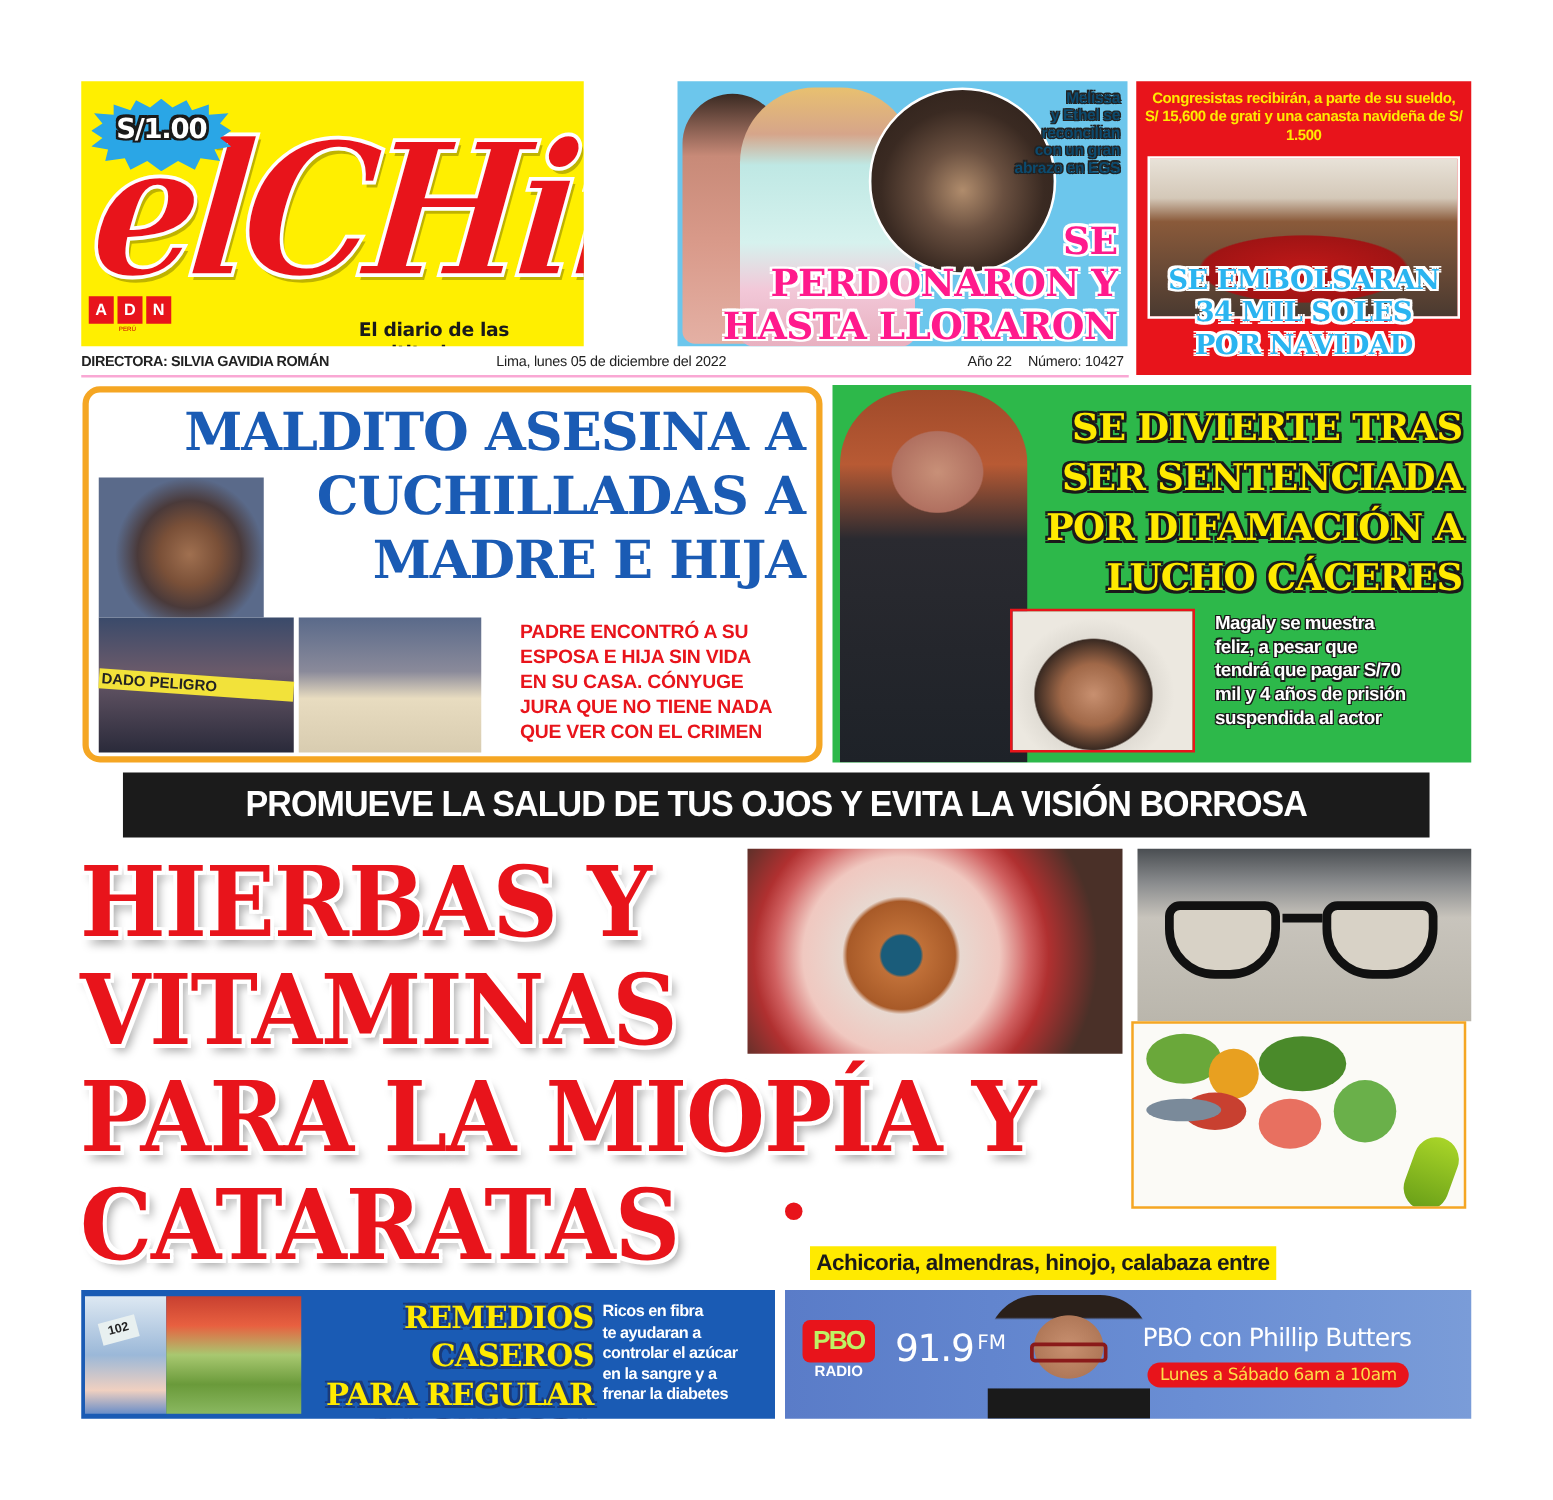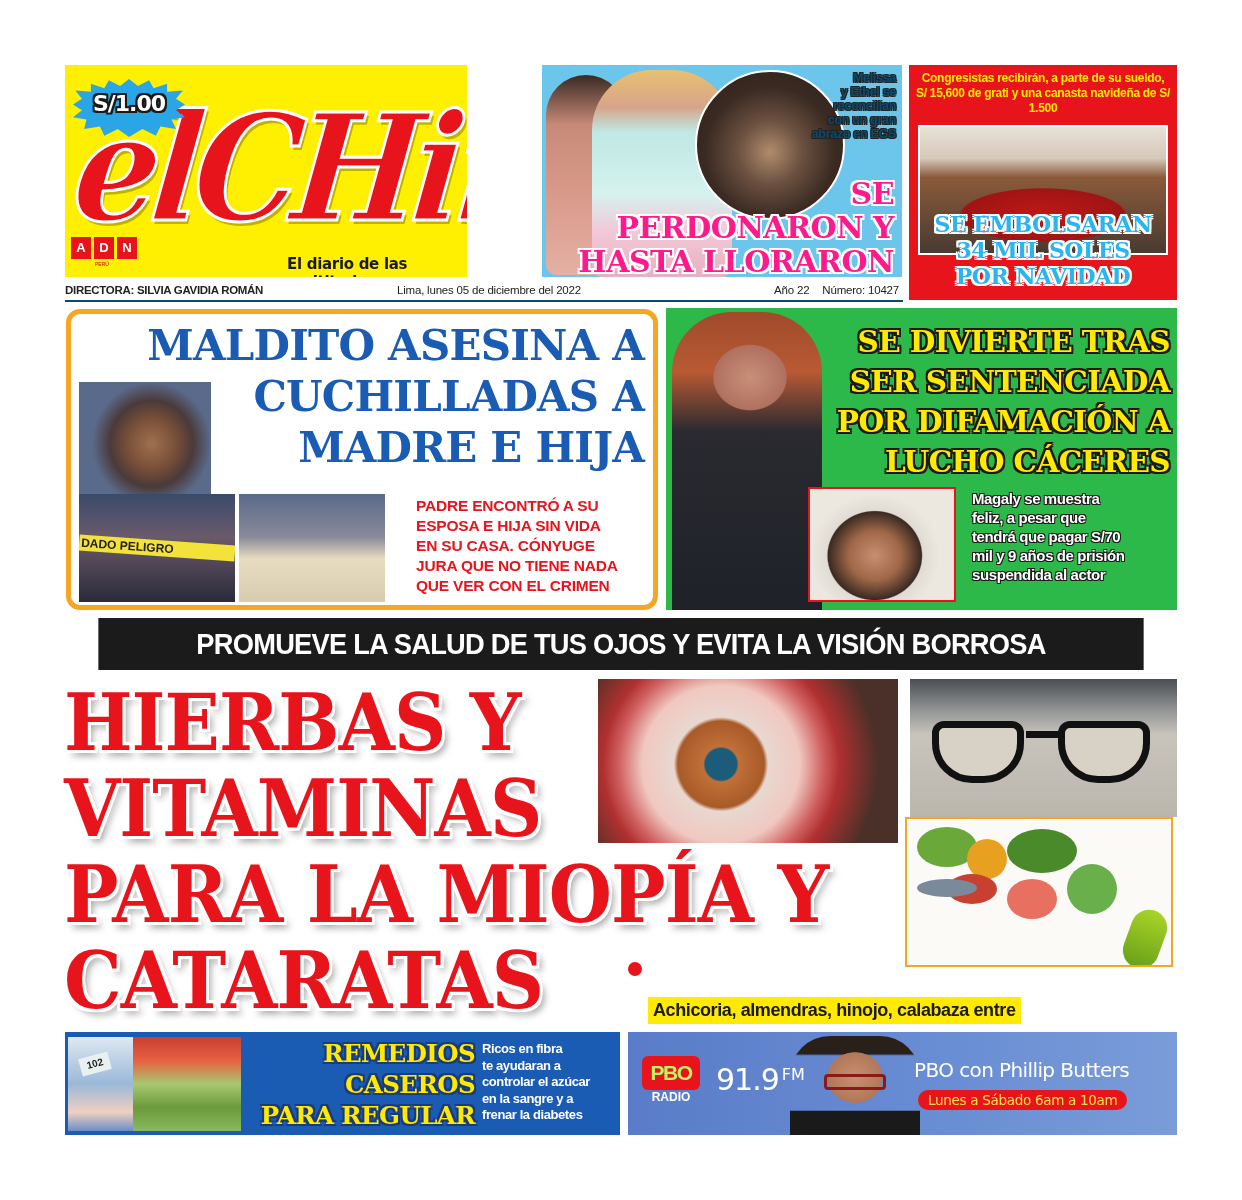--- a/index.html
+++ b/index.html
@@ -111,21 +111,21 @@
     left: 0; top: 146px; width: 268px; text-align: center;
     font-family: "DejaVu Serif", serif; font-weight: bold; font-size: 22px; line-height: 26px;
     color: #2ab4f0; letter-spacing: -0.5px;
     text-shadow: -2px -2px 0 #fff, 2px -2px 0 #fff, -2px 2px 0 #fff, 2px 2px 0 #fff, 0 2px 0 #fff, 0 -2px 0 #fff, 2px 0 0 #fff, -2px 0 0 #fff;
     white-space: pre-line;
   }
 
   
   .dateline {
     left: 65px; top: 280px; width: 838px; height: 22px;
-    border-bottom: 2px solid #0c4a6e;
+    border-bottom: 2px solid #f9a8d4;
     font-family: "Liberation Sans", sans-serif; font-size: 11.5px; color: #222;
   }
   .dateline .director { position: absolute; left: 0; top: 4px; font-weight: bold; letter-spacing: -0.3px; }
   .dateline .date { position: absolute; left: 332px; top: 4px; letter-spacing: -0.2px; }
   .dateline .issue { position: absolute; right: 4px; top: 4px; letter-spacing: -0.2px; }
   .dateline .issue span { margin-left: 10px; }
 
   
   .crime-box {
     left: 66px; top: 309px; width: 592px; height: 301px;
@@ -398,21 +398,21 @@
 <div class="abs magaly-box">
   <div class="abs magaly-photo"></div>
   <div class="abs magaly-headline">SE DIVIERTE TRAS
 SER SENTENCIADA
 POR DIFAMACIÓN A
 LUCHO CÁCERES</div>
   <div class="abs lucho-photo"></div>
   <div class="abs magaly-deck">Magaly  se muestra
 feliz, a pesar que
 tendrá que pagar S/70
-mil y 9 años de prisión
+mil y 4 años de prisión
 suspendida al actor</div>
 </div>
 
 <div class="abs kicker-bar">PROMUEVE LA SALUD DE TUS OJOS Y EVITA LA VISIÓN BORROSA</div>
 
 <div class="abs eye-photo"></div>
 <div class="abs glasses-photo">
   <div class="abs glasses-lens" style="left:22px;"></div>
   <div class="abs glasses-bridge"></div>
   <div class="abs glasses-lens" style="left:148px;"></div>

